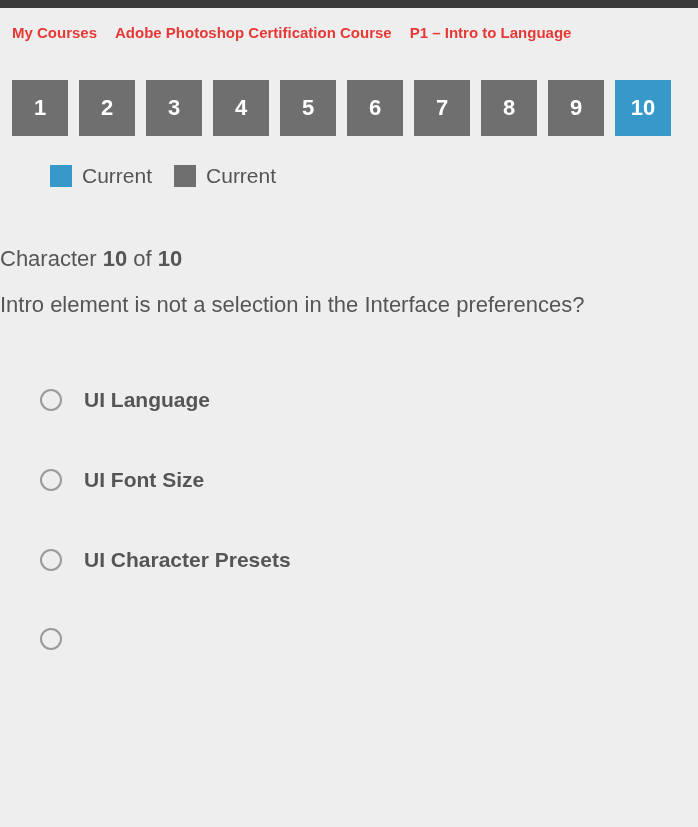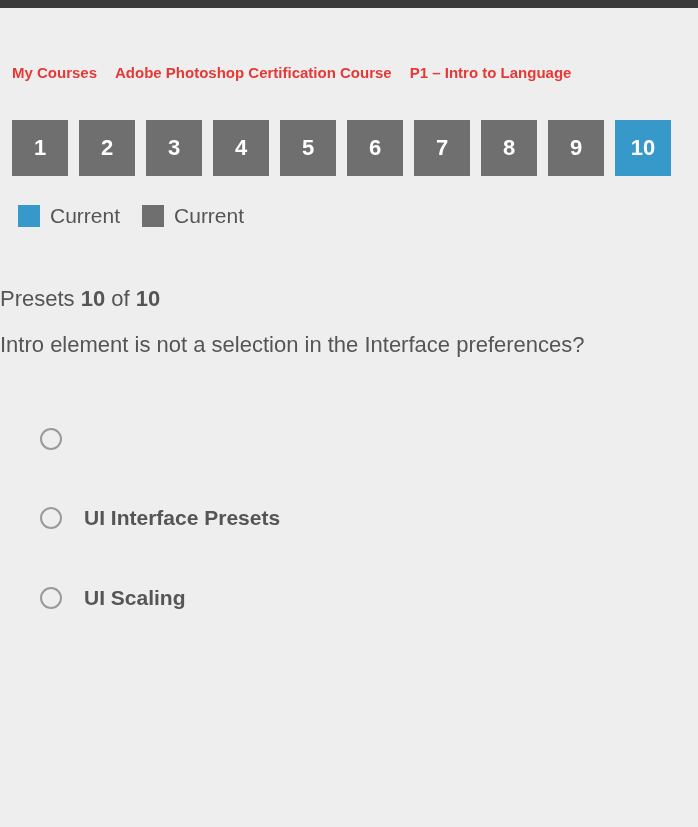--- a/index.html
+++ b/index.html
@@ -19,21 +19,20 @@
       background: #3a3a3a;
     }
     .breadcrumb {
       padding: 16px 12px 24px 12px;
       display: flex;
       gap: 18px;
       font-size: 15px;
       font-weight: 700;
       white-space: nowrap;
       overflow: hidden;
-      margin-top: 40px;
     }
     .breadcrumb-link {
       color: #e63936;
     }
     .breadcrumb-current {
       color: #e63936;
     }
     .question-nav {
       display: flex;
       gap: 11px;
@@ -56,20 +55,21 @@
     .q-nav-item.current {
       background: #3699c9;
     }
     .legend {
       display: flex;
       gap: 22px;
       padding: 8px 18px 28px 18px;
       align-items: center;
       font-size: 21px;
       color: #555555;
+      margin-left: 32px;
     }
     .legend-item {
       display: flex;
       align-items: center;
       gap: 10px;
     }
     .legend-swatch {
       width: 22px;
       height: 22px;
     }
@@ -144,30 +144,34 @@
     <div class="legend-swatch current"></div>
     <span>Current</span>
   </div>
   <div class="legend-item">
     <div class="legend-swatch answered"></div>
     <span>Current</span>
   </div>
 </div>
 
 <div class="question-header">
-  <span>Presets </span><b>10</b><span> of </span><b>10</b>
+  <span>Character </span><b>10</b><span> of </span><b>10</b>
 </div>
 
 <div class="question-text">Intro element is not a selection in the Interface preferences?</div>
 
 <div class="options">
   <div class="option">
     <div class="radio"></div>
+    <span class="option-label">UI Language</span>
   </div>
   <div class="option">
     <div class="radio"></div>
-    <span class="option-label">UI Interface Presets</span>
+    <span class="option-label">UI Font Size</span>
   </div>
   <div class="option">
     <div class="radio"></div>
-    <span class="option-label">UI Scaling</span>
+    <span class="option-label">UI Character Presets</span>
+  </div>
+  <div class="option">
+    <div class="radio"></div>
   </div>
 </div>
 
 </body></html>

